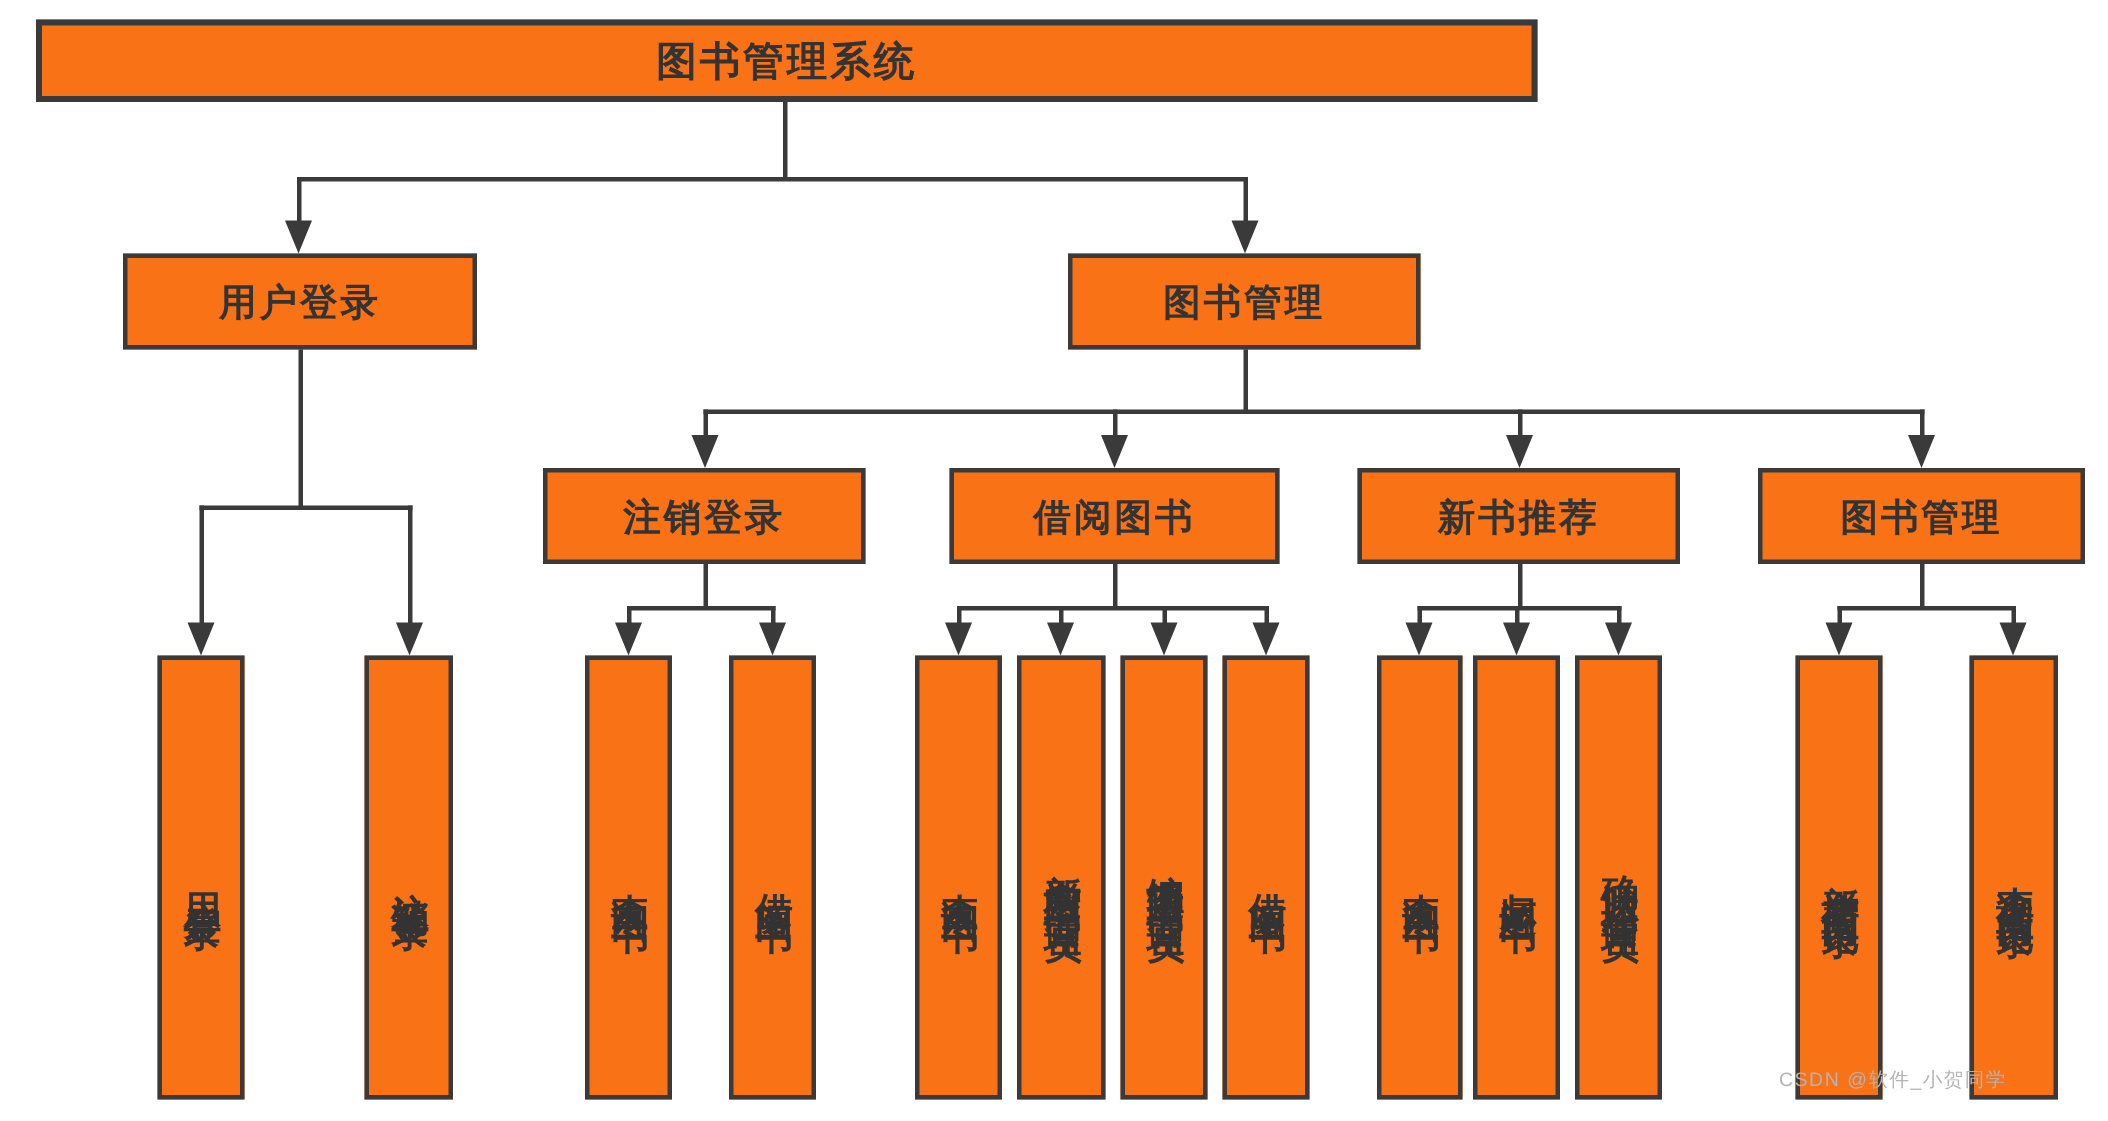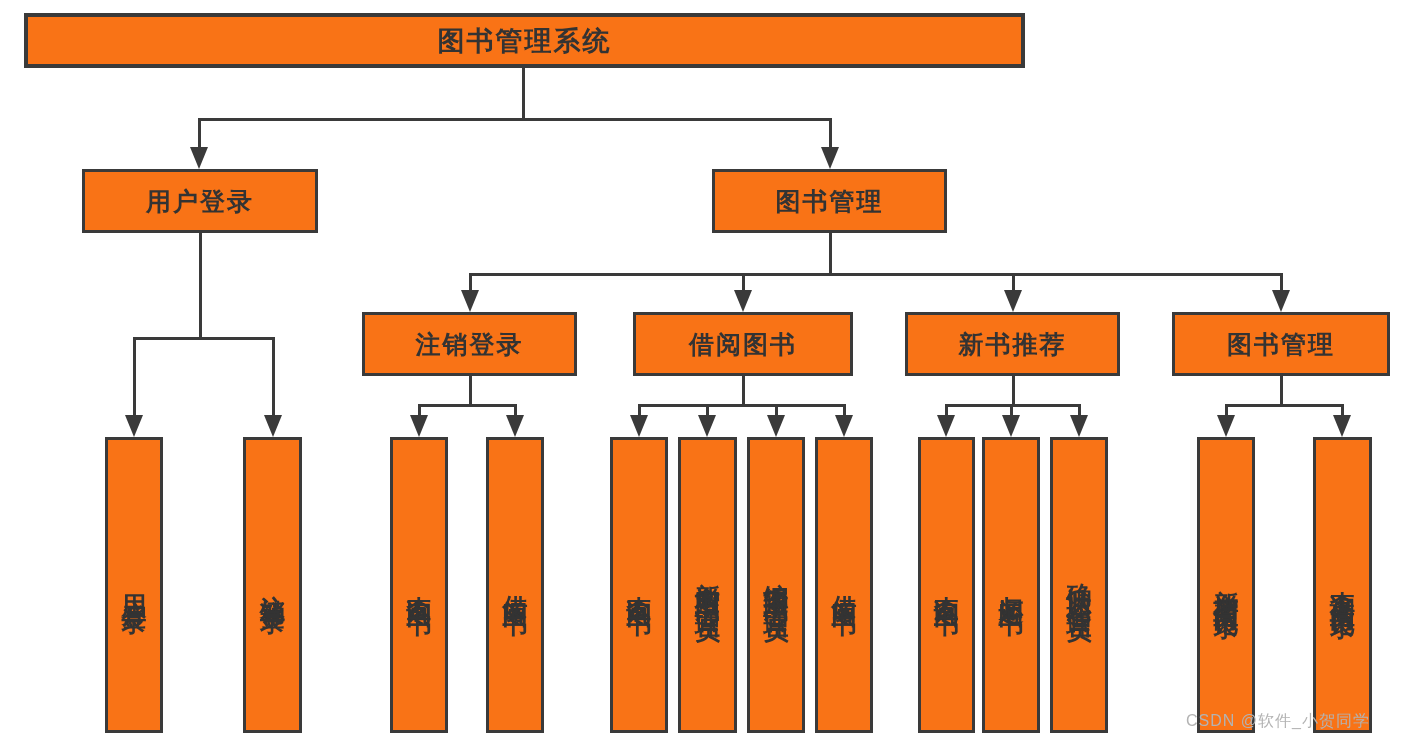--- a/index.html
+++ b/index.html
@@ -45,21 +45,21 @@
     width: 0;
     height: 0;
     border-left: 9px solid transparent;
     border-right: 9px solid transparent;
     border-top: 22px solid var(--line, #3a3a3a);
   }
   .watermark {
     position: absolute;
     left: 1186px;
     top: 711px;
-    font-size: 16px;
+    font-size: 13px;
     letter-spacing: 1px;
     color: var(--wm, #b3b3b3);
     z-index: 10;
     white-space: nowrap;
   }
 </style>
 </head>
 <body>
 
 <div id="canvas">

